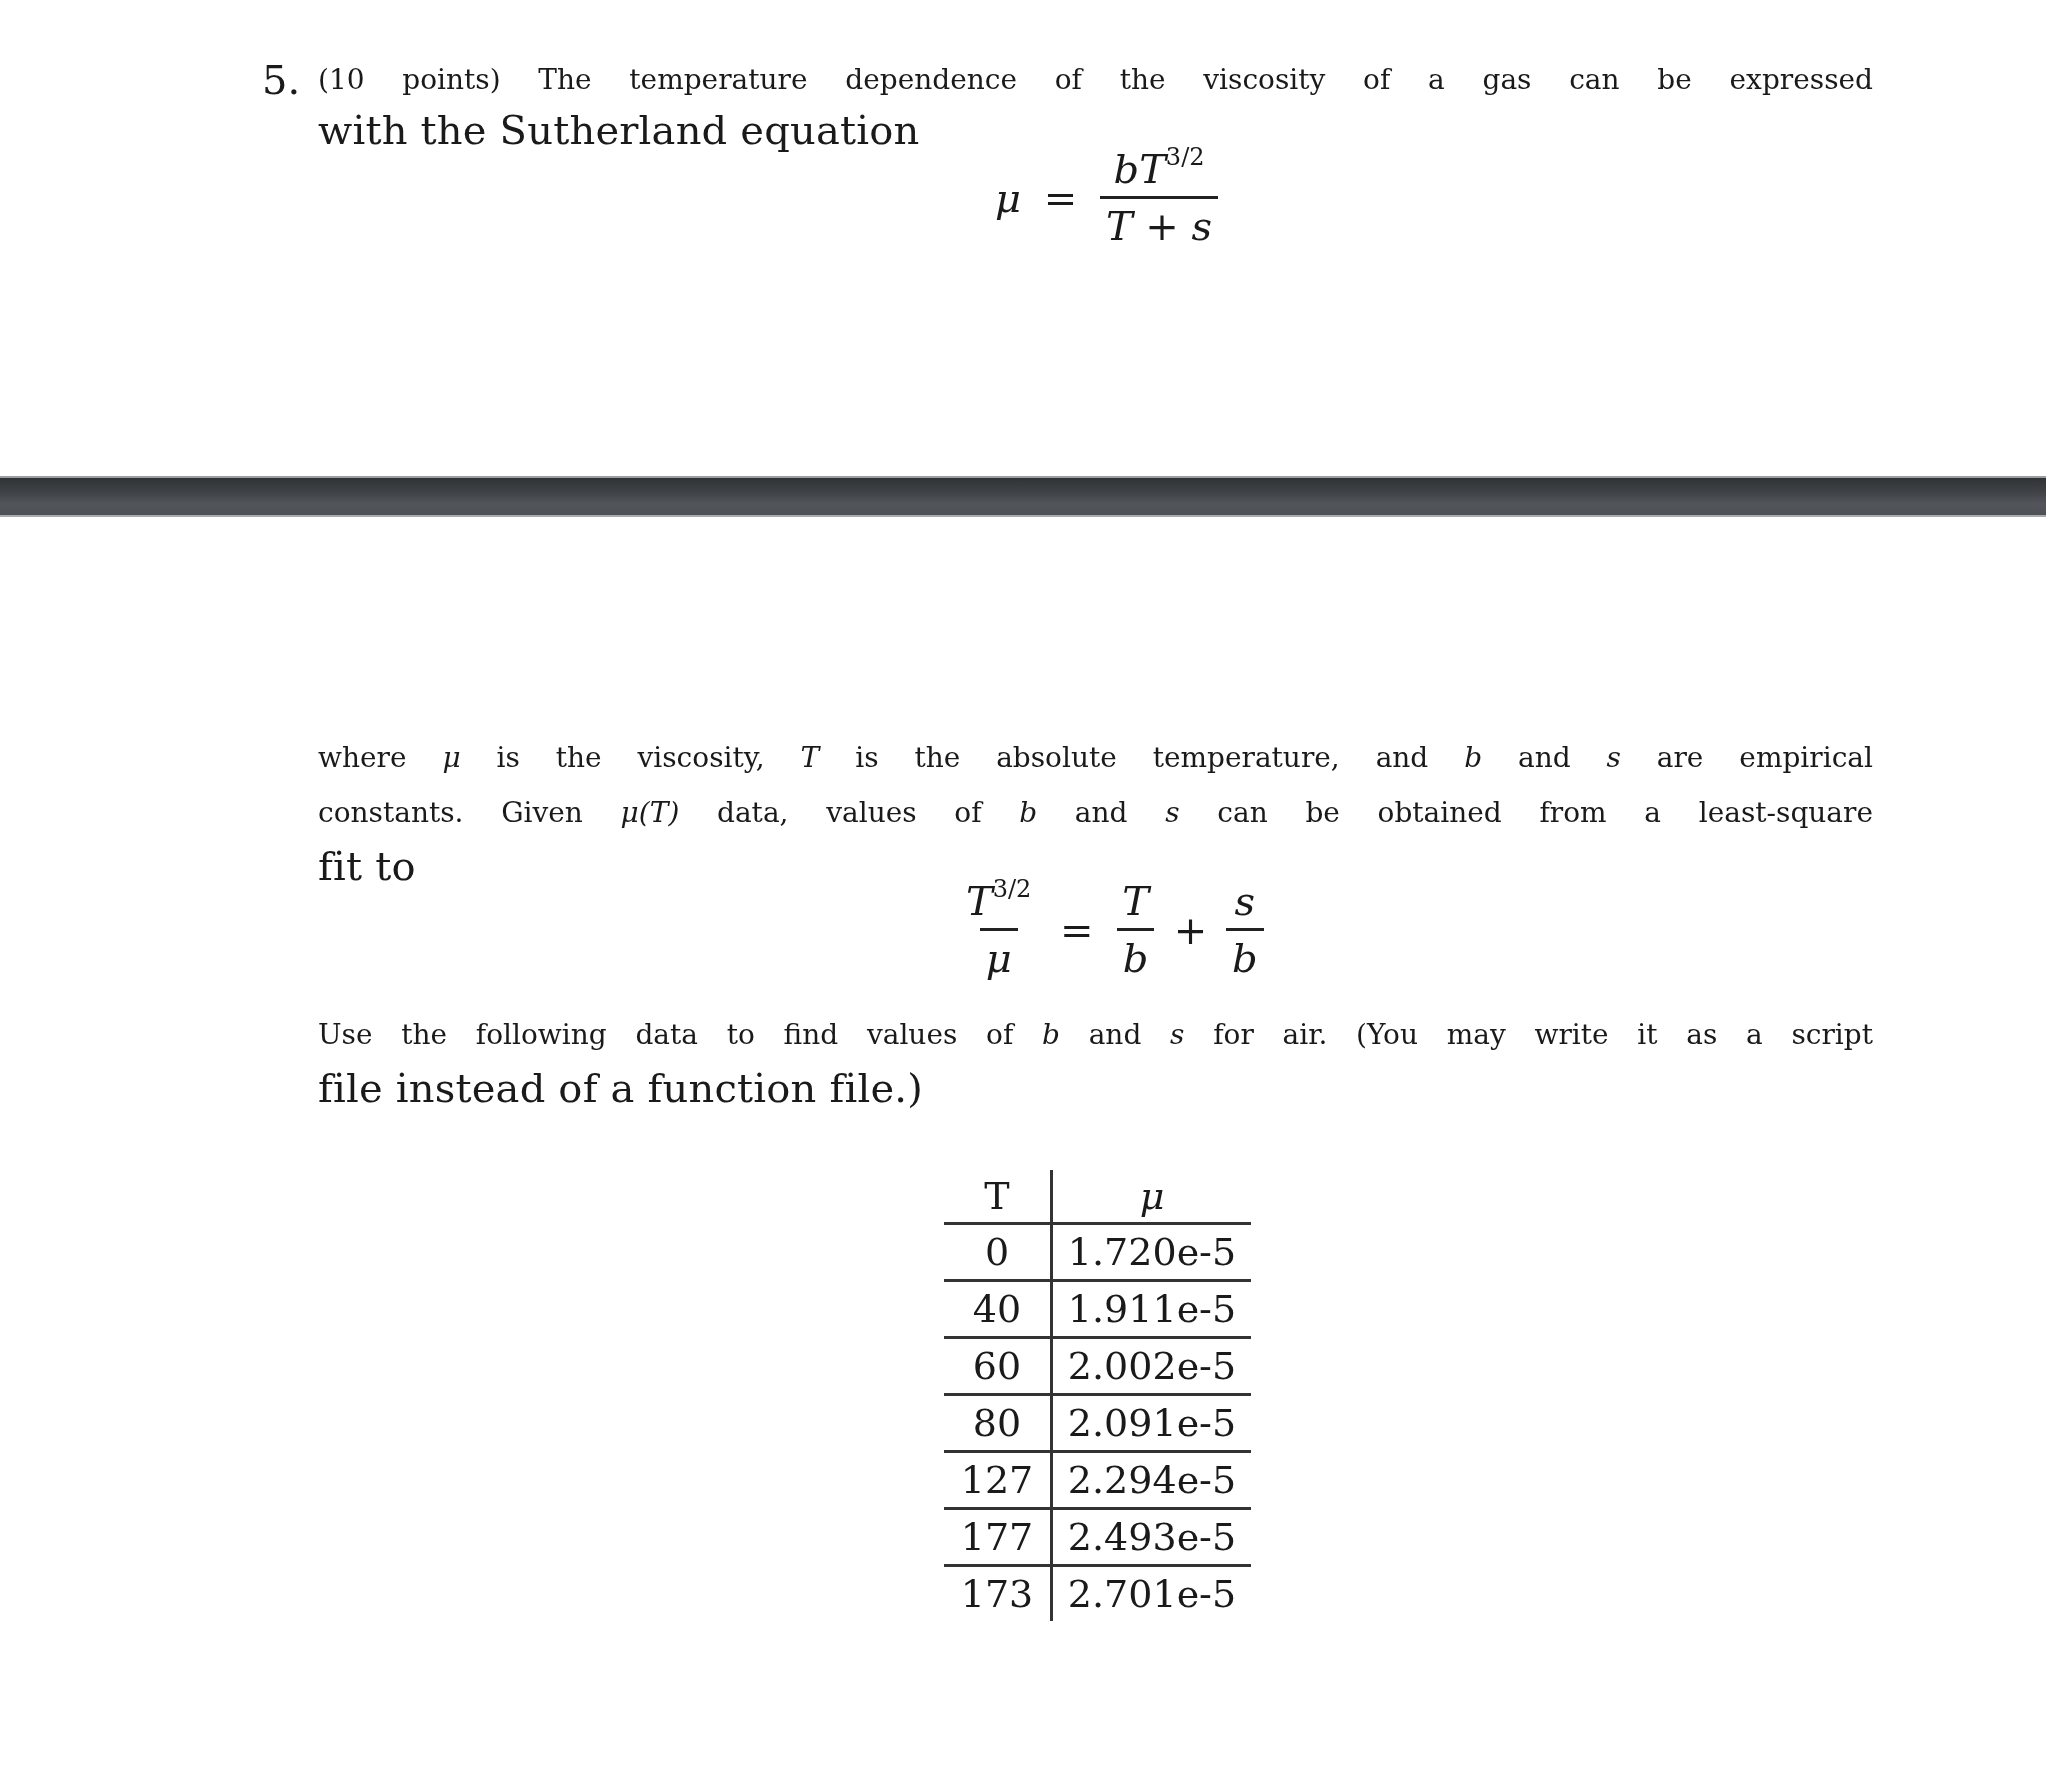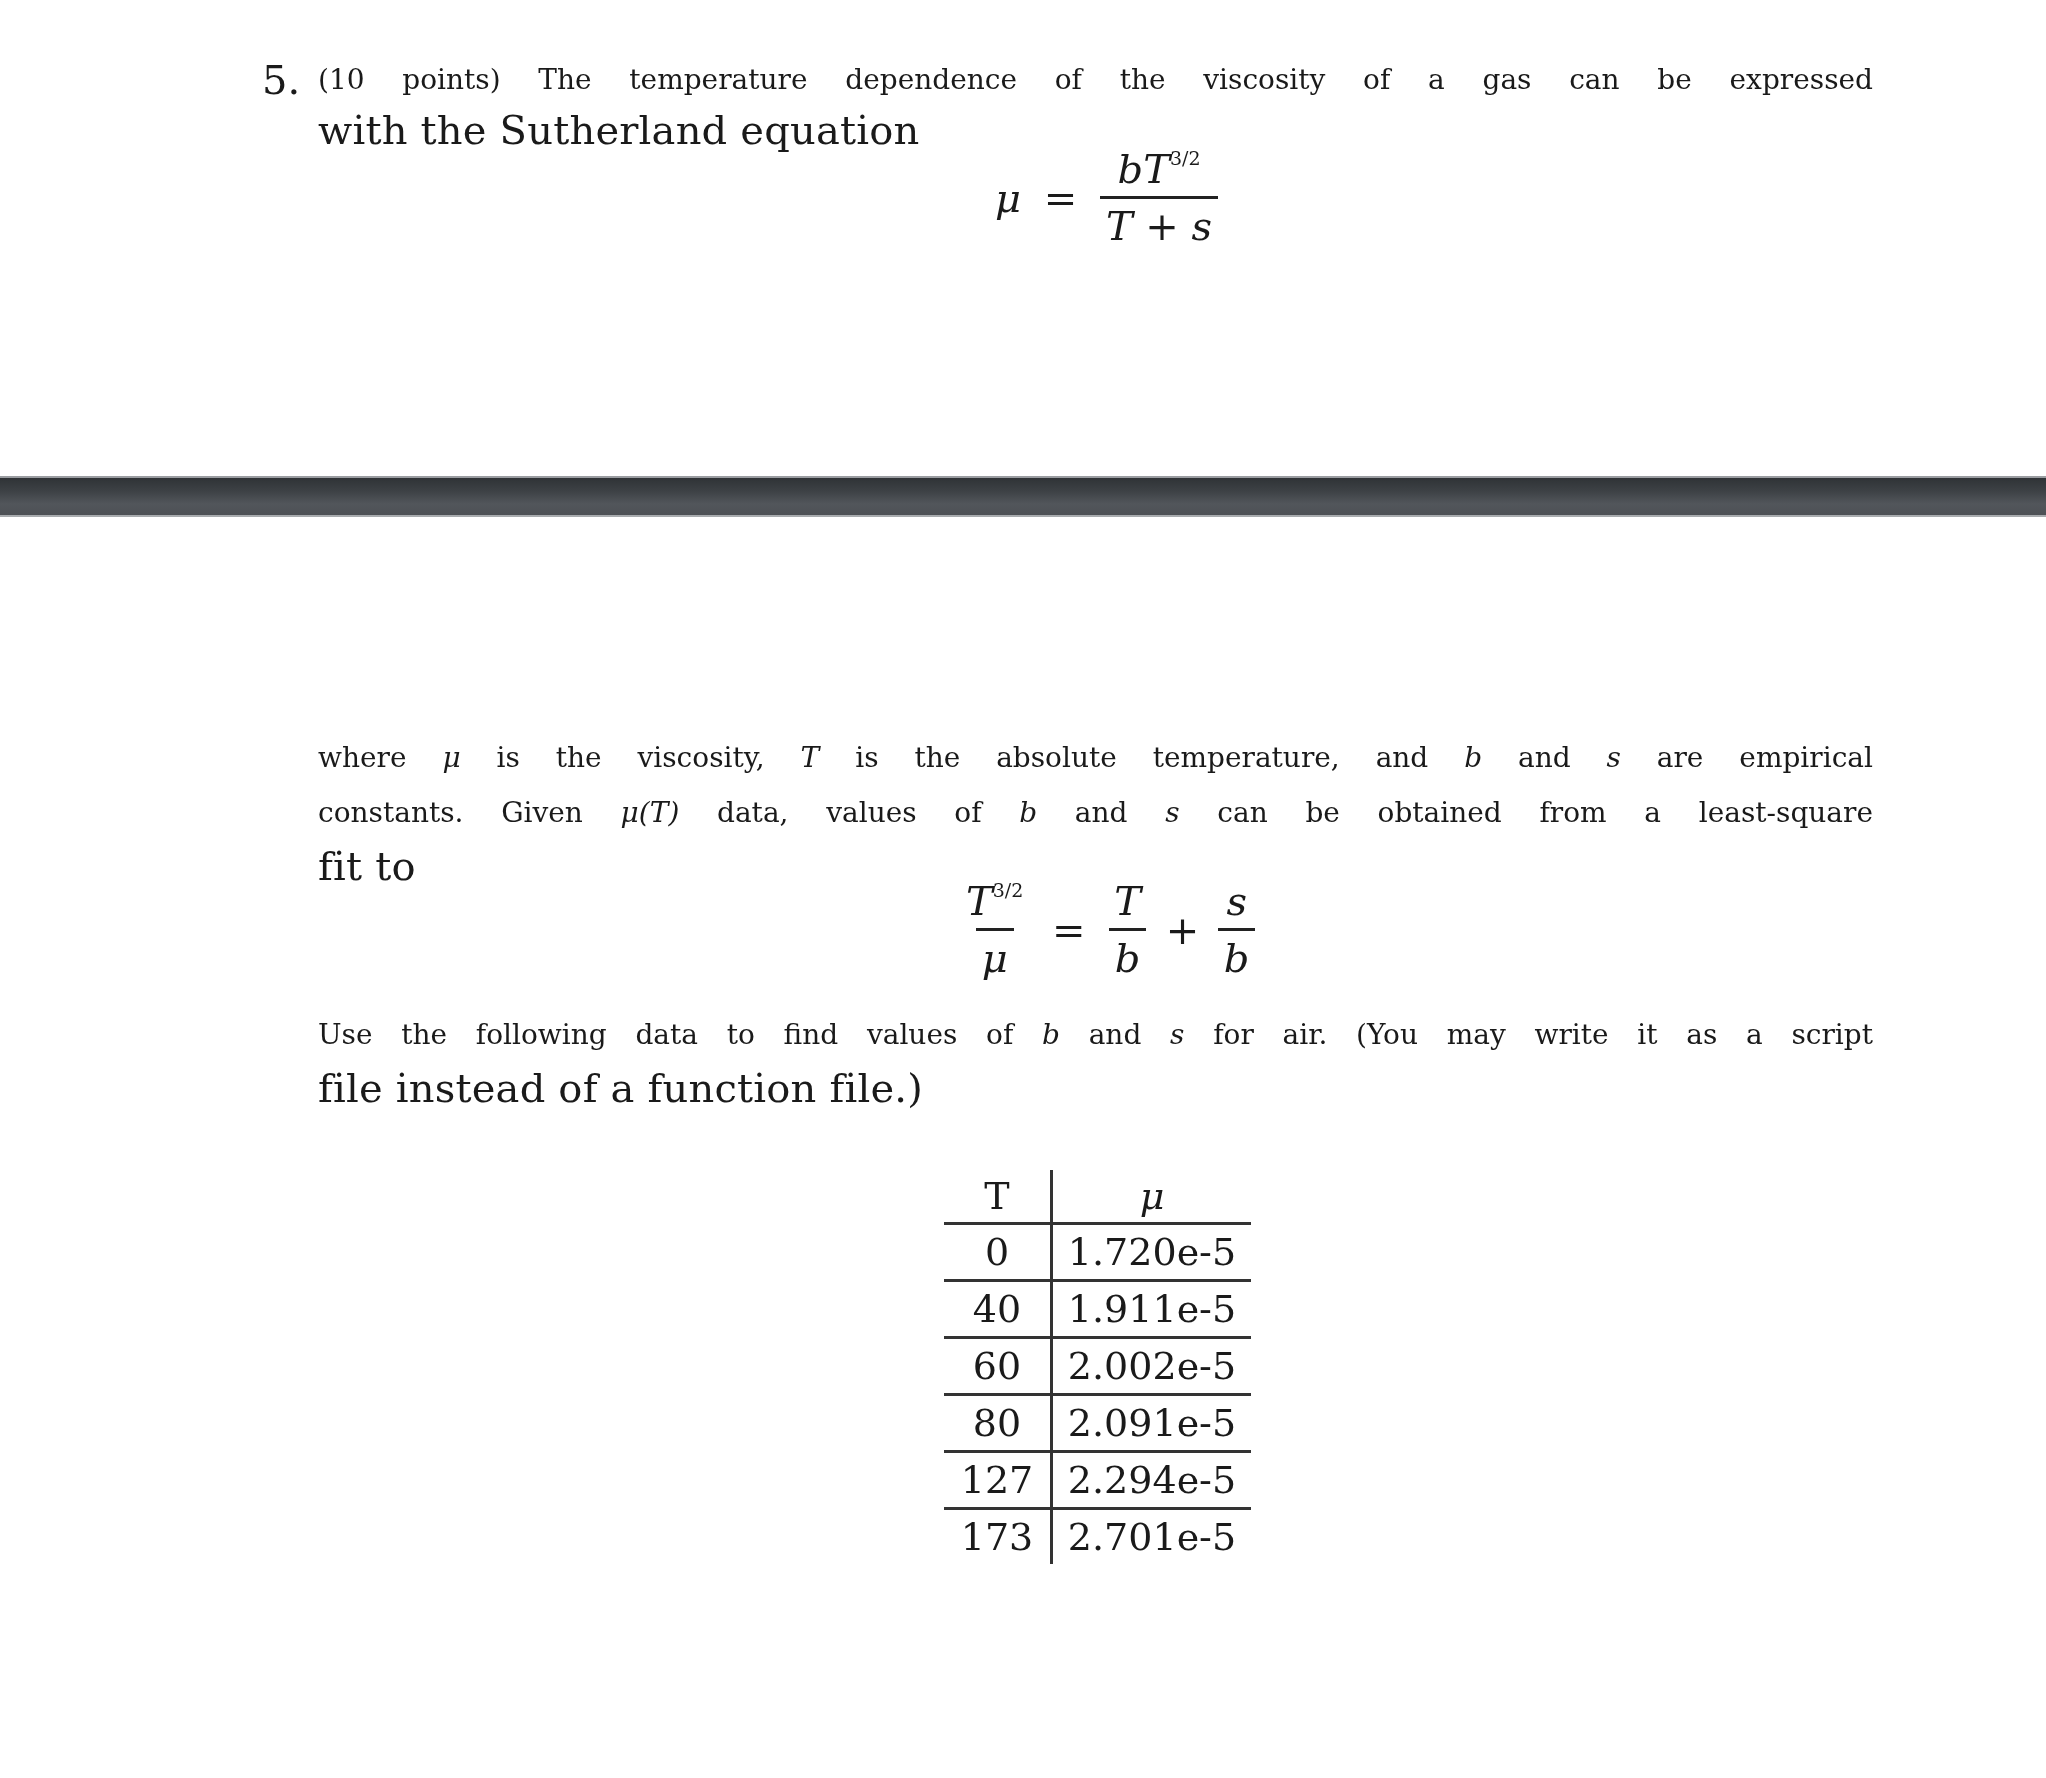--- a/index.html
+++ b/index.html
@@ -9,21 +9,21 @@
     color:#1a1a1a;
   }
   .txt { position:absolute; font-size:40px; line-height:52px; white-space:nowrap; letter-spacing:0.2px; }
   .just { position:absolute; font-size:28px; line-height:52px; text-align:justify; text-align-last:justify; white-space:nowrap; }
   .it { font-style:italic; }
   .num { position:absolute; left:262px; top:54px; font-size:40px; line-height:52px; }
   .math { position:absolute; font-family:"DejaVu Serif", serif; font-size:40px; color:#1a1a1a; }
   .frac { display:inline-flex; flex-direction:column; align-items:center; vertical-align:middle; }
   .frac .n { padding:0 6px 4px; }
   .frac .d { border-top:3px solid #222; padding:4px 6px 0; }
-  .sup { font-size:19px; vertical-align:super; position:relative; top:-4px; font-style:normal; }
+  .sup { font-size:24px; vertical-align:super; position:relative; top:-4px; font-style:normal; }
   .bar {
     position:absolute; left:0; top:476px; width:2046px; height:37px;
     background:linear-gradient(to bottom, #2f3336 0%, #3d4145 35%, #52565b 70%, #4d5055 100%);
     border-top:2px solid #9a9da1; border-bottom:2px solid #a8abae;
   }
   table.data {
     position:absolute; left:944px; top:1170px; border-collapse:collapse;
     font-family:"DejaVu Serif", serif; font-size:38px; color:#1a1a1a;
   }
   table.data td, table.data th {
@@ -105,17 +105,21 @@
       </tr>
   <tr class="r">
         <td class="c1">80</td>
         <td class="c2">2.091e-5</td>
       </tr>
   <tr class="r">
         <td class="c1">127</td>
         <td class="c2">2.294e-5</td>
       </tr>
   <tr class="r">
+        <td class="c1">177</td>
+        <td class="c2">2.493e-5</td>
+      </tr>
+  <tr class="r">
         <td class="c1">173</td>
         <td class="c2">2.701e-5</td>
       </tr>
 </tbody>
   </table>
 
 </body></html>

